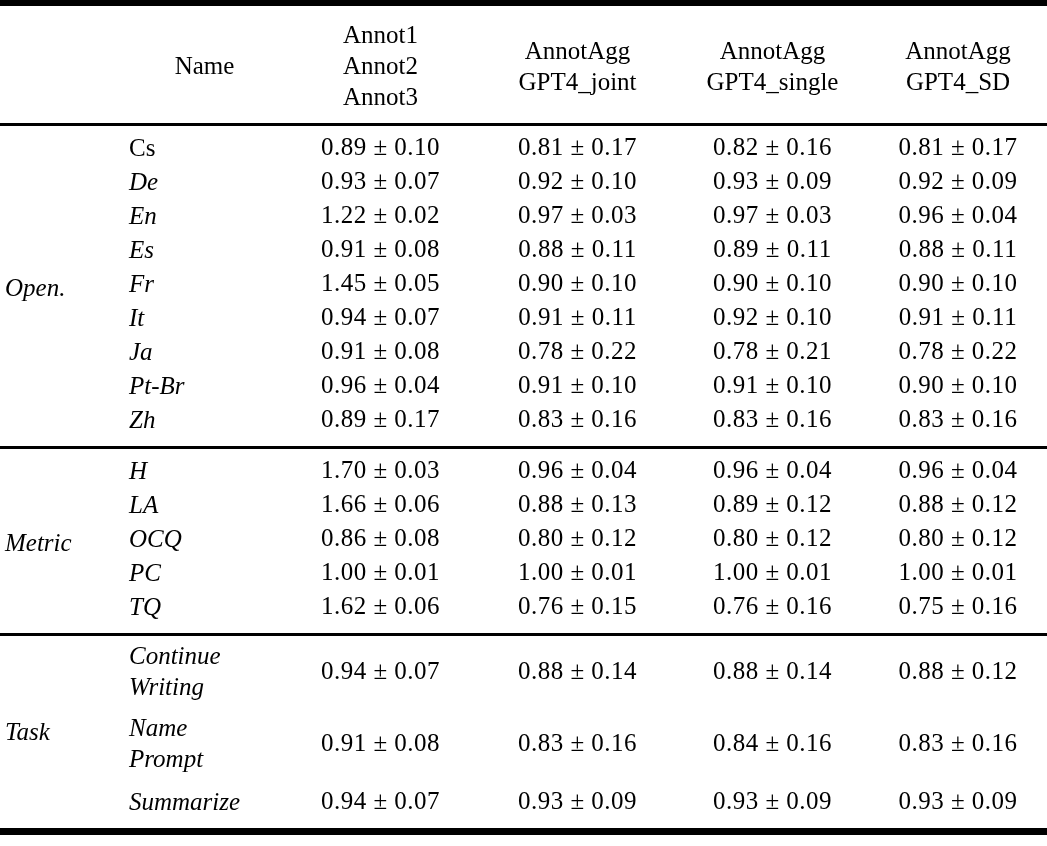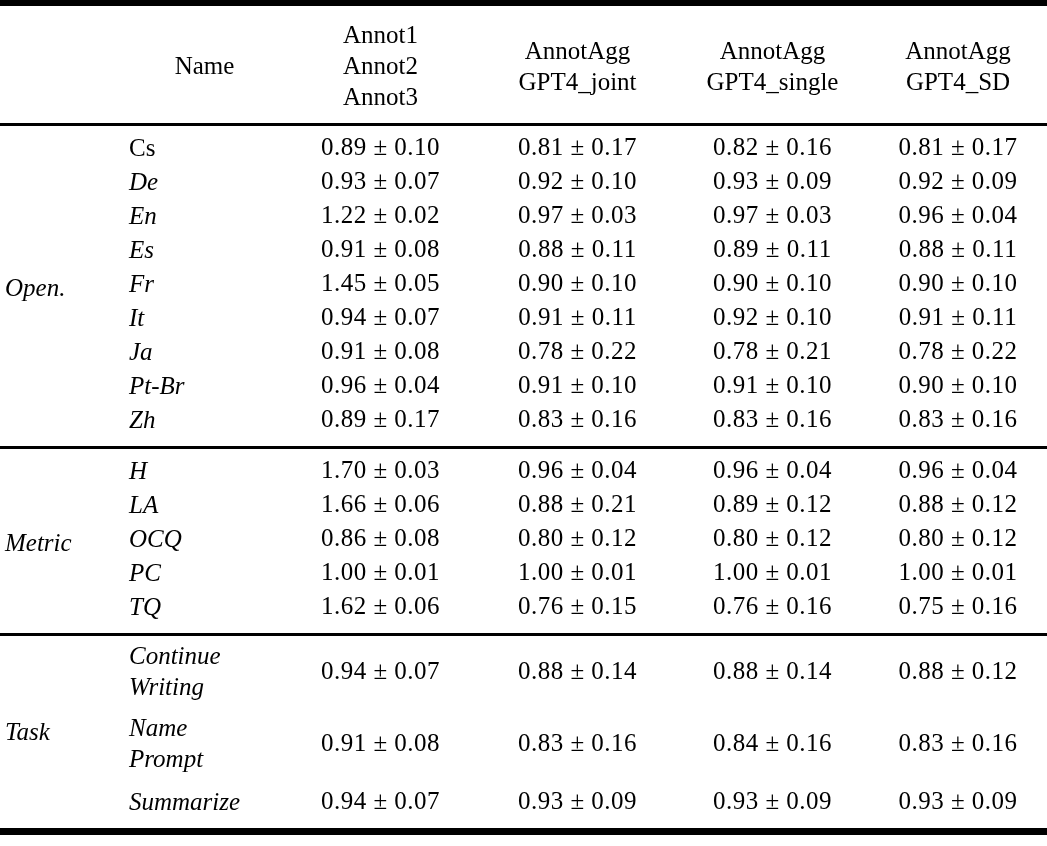--- a/index.html
+++ b/index.html
@@ -167,21 +167,21 @@
           <td class="group-cell" rowspan="5">Metric</td>
           <td class="name-cell">H</td>
           <td class="value-cell">1.70 ± 0.03</td>
           <td class="value-cell">0.96 ± 0.04</td>
           <td class="value-cell">0.96 ± 0.04</td>
           <td class="value-cell">0.96 ± 0.04</td>
         </tr>
         <tr>
           <td class="name-cell">LA</td>
           <td class="value-cell">1.66 ± 0.06</td>
-          <td class="value-cell">0.88 ± 0.21</td>
+          <td class="value-cell">0.88 ± 0.13</td>
           <td class="value-cell">0.89 ± 0.12</td>
           <td class="value-cell">0.88 ± 0.12</td>
         </tr>
         <tr>
           <td class="name-cell">OCQ</td>
           <td class="value-cell">0.86 ± 0.08</td>
           <td class="value-cell">0.80 ± 0.12</td>
           <td class="value-cell">0.80 ± 0.12</td>
           <td class="value-cell">0.80 ± 0.12</td>
         </tr>

